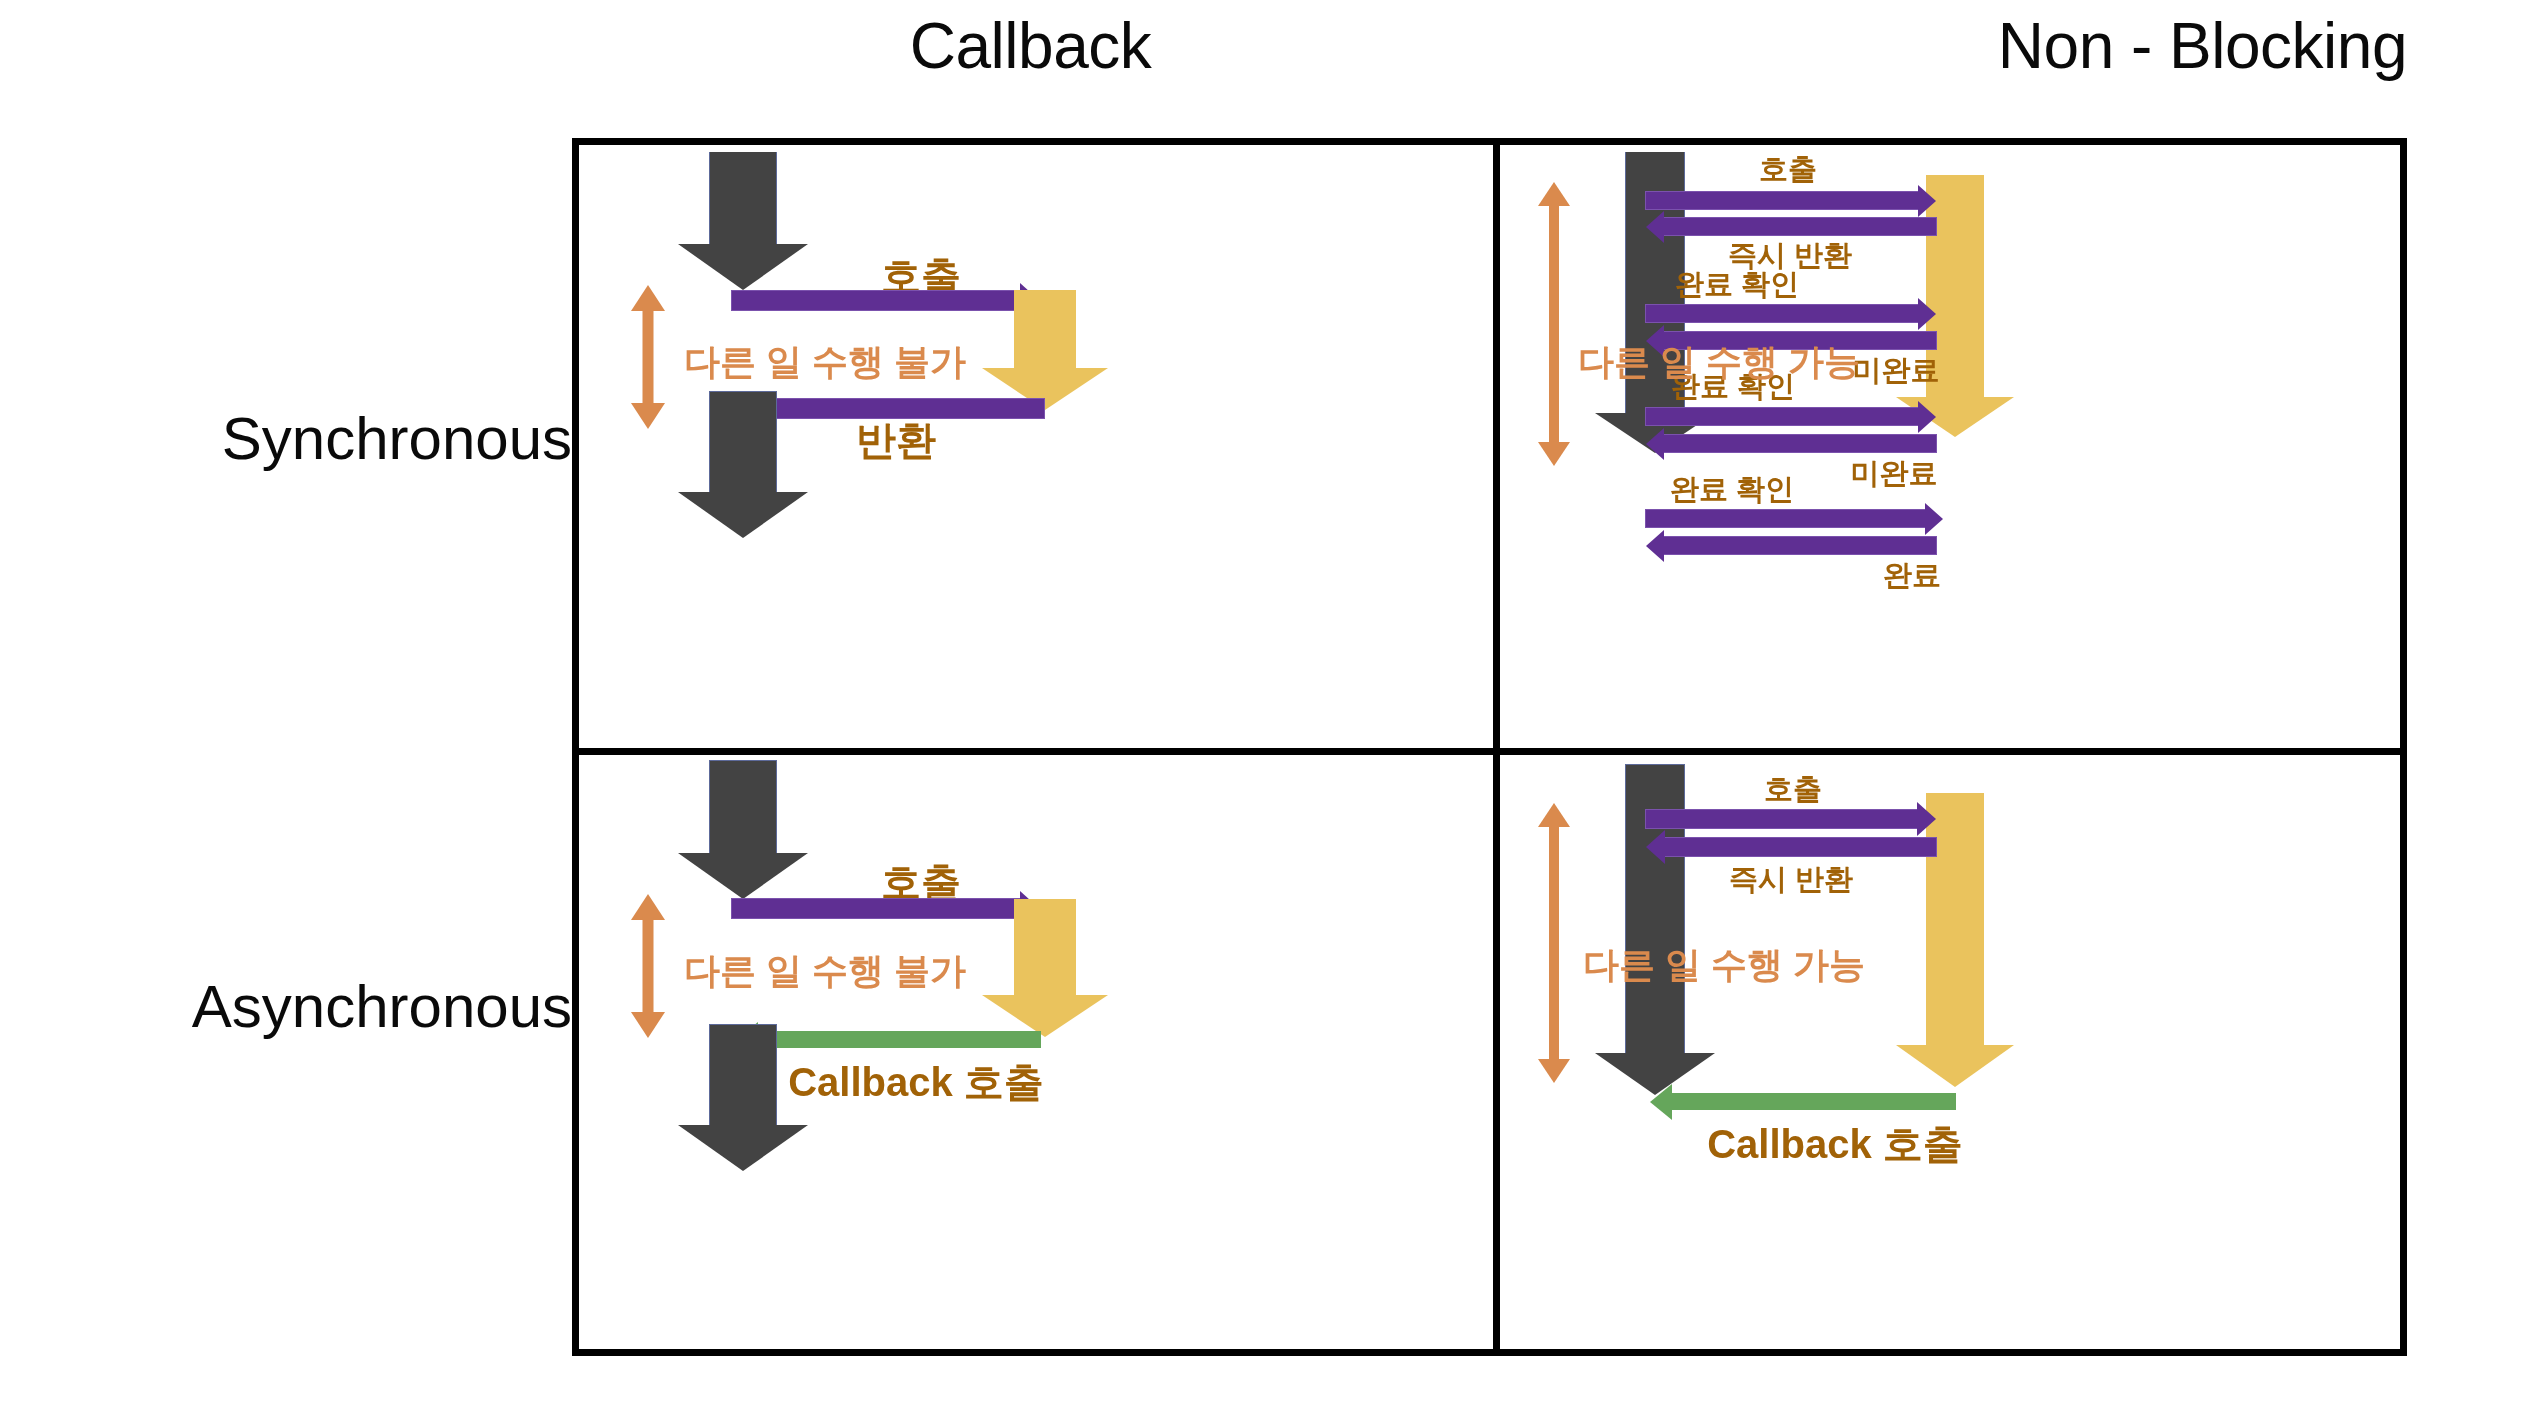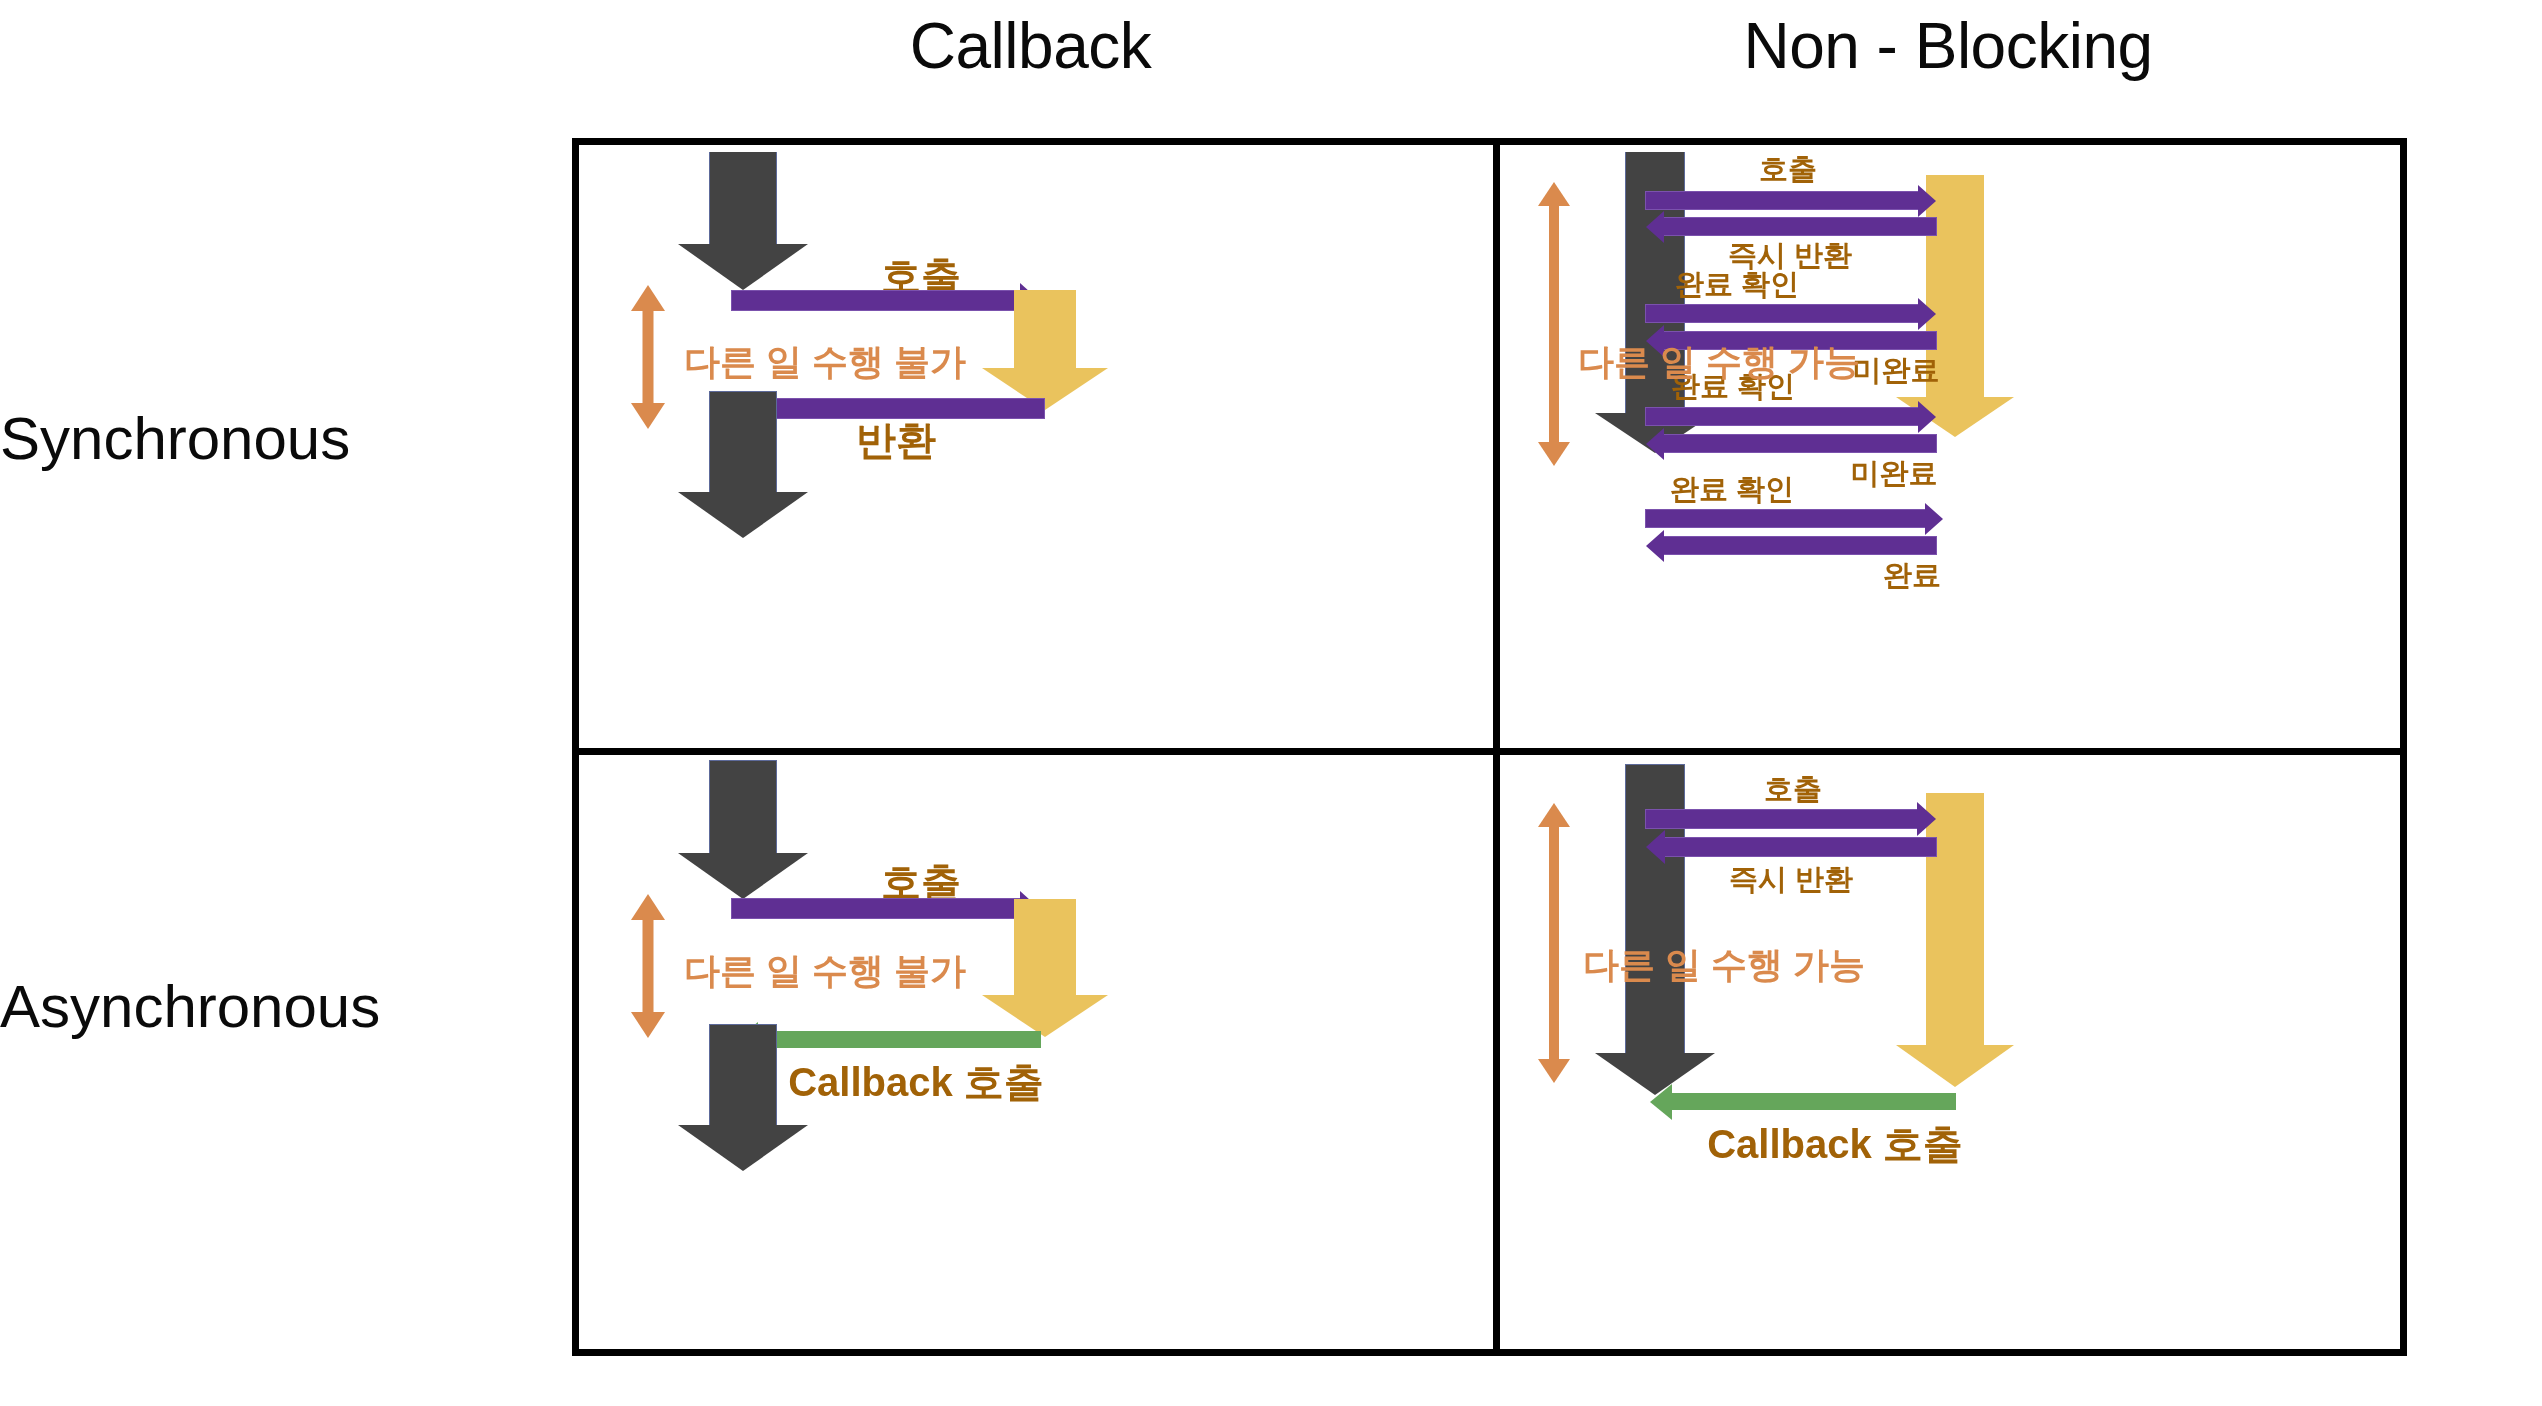--- a/index.html
+++ b/index.html
@@ -10,25 +10,25 @@
   }
   .abs{position:absolute;}
 
   
   .col-header{
     position:absolute;top:6px;height:80px;line-height:80px;
     font-size:64px;color:#0a0a0a;text-align:center;font-weight:400;
     letter-spacing:-0.5px;white-space:nowrap;
   }
   #hdr-blocking{left:572px;width:917px;}
-  #hdr-nonblocking{left:1489px;width:918px;}
+  #hdr-nonblocking{left:1489px;width:918px;text-align:right;}
 
   
   .row-header{
-    position:absolute;left:0;width:572px;text-align:left;
+    position:absolute;left:0;width:572px;text-align:right;
     font-size:60px;color:#0a0a0a;font-weight:400;white-space:nowrap;
   }
   #row-sync{top:404px;}
   #row-async{top:972px;}
 
   
   #matrix{
     position:absolute;left:572px;top:138px;width:1835px;height:1218px;
     border:7px solid #000000;box-sizing:border-box;background:#fff;
   }

